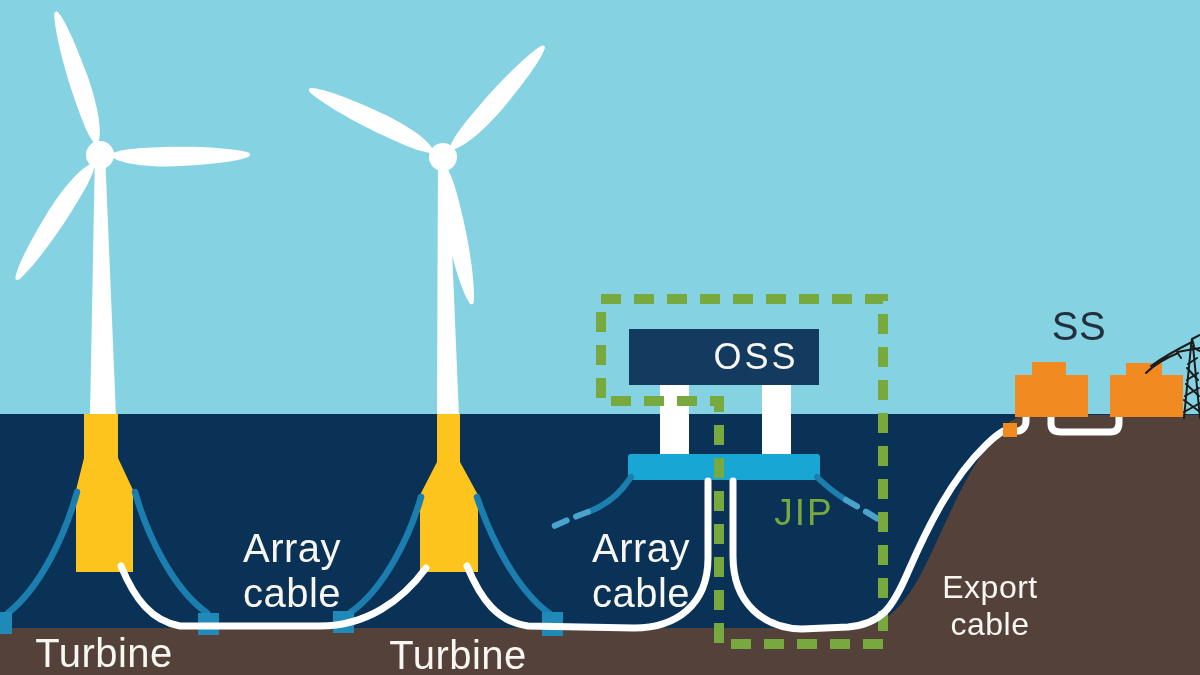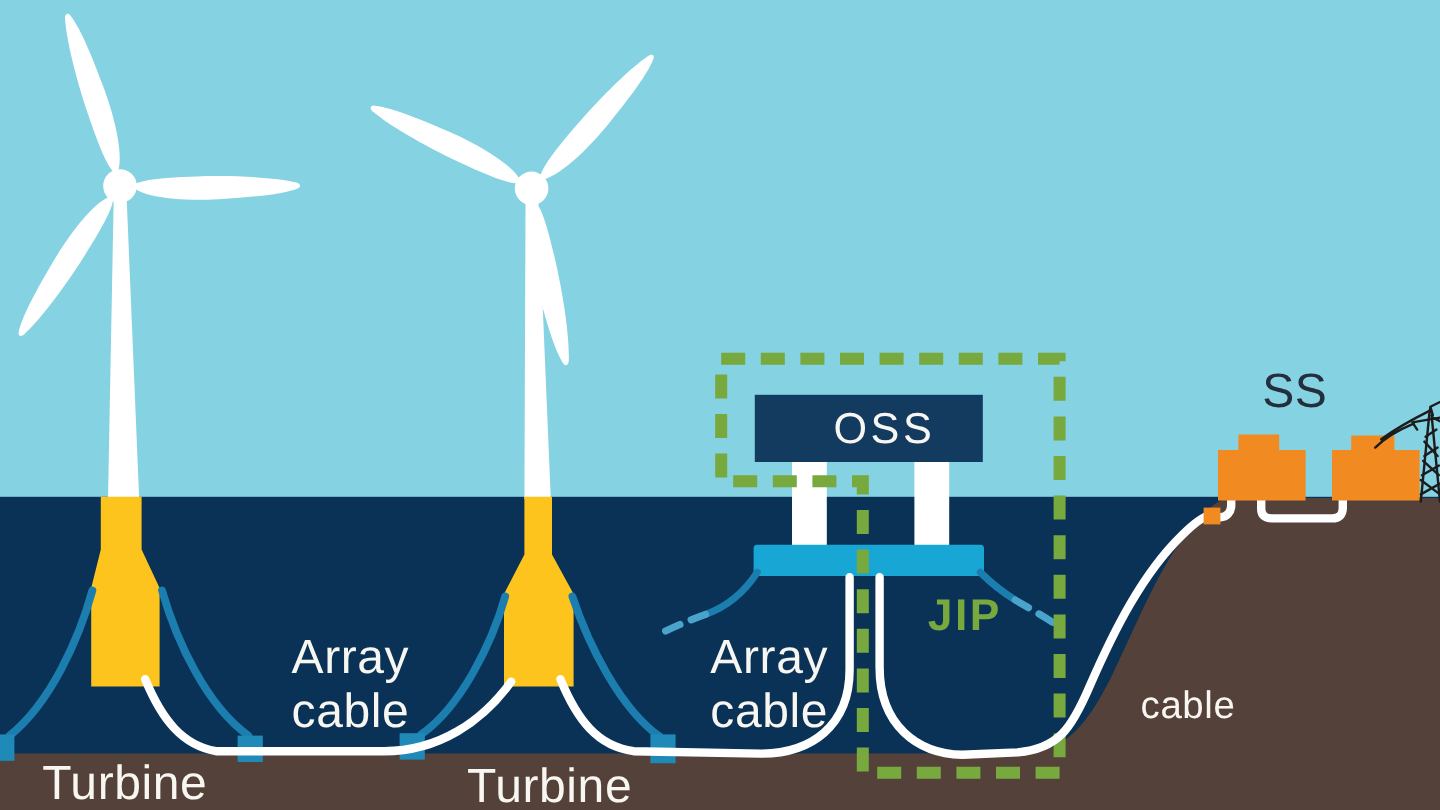--- a/index.html
+++ b/index.html
@@ -5,25 +5,25 @@
   html,body{margin:0;padding:0;background:#222;}
   #stage{position:relative;width:1200px;height:675px;overflow:hidden;
          font-family:"Liberation Sans",sans-serif;}
   #stage svg{position:absolute;left:0;top:0;}
   .lbl{position:absolute;transform:translateX(-50%);text-align:center;
        color:var(--c-label_light);letter-spacing:.5px;white-space:nowrap;
        font-family:"Liberation Sans",sans-serif;}
   .lbl-40{font-size:40px;line-height:45px;}
   .lbl-export{font-size:32px;line-height:37px;}
   .lbl-dark{color:var(--c-label_dark);font-size:40px;margin-left:32px;}
-  #lbl-oss{position:absolute;left:642px;top:329px;width:190px;height:56px;
+  #lbl-oss{position:absolute;left:629px;top:329px;width:190px;height:56px;
            display:flex;align-items:center;justify-content:center;
            color:var(--c-label_light);font-size:36px;letter-spacing:3px;
-           font-family:"Liberation Sans",sans-serif;}
-  #lbl-jip{color:var(--c-jip_green);font-weight:bold;}
+           font-family:"Liberation Sans",sans-serif;padding-left:32px;}
+  #lbl-jip{color:var(--c-jip_green);font-weight:normal;}
   #lbl-jip .l1{display:block;font-size:37px;line-height:37px;letter-spacing:2px;}
   #lbl-jip .l2{display:block;font-size:29px;line-height:29px;margin-top:13px;letter-spacing:1px;}
   .l{display:block;margin-left:40px;}
 </style>
 </head>
 <body>
 
 <div id="stage">
 
   <svg width="1200" height="675" viewBox="0 0 1200 675">
@@ -120,18 +120,19 @@
     <span class="l">cable</span>
   </div>
 
   <div id="lbl-oss">OSS</div>
 
   <div class="lbl" id="lbl-jip" style="left:804px;top:494px;">
     <span class="l1">JIP</span>
   </div>
 
   <div class="lbl lbl-export" style="left:970px;top:569px;">
+    <span class="l">Export</span>
     <span class="l">cable</span>
   </div>
 
   <div class="lbl lbl-dark" style="left:1047px;top:304px;">SS</div>
 
 </div>
 
 </body></html>

